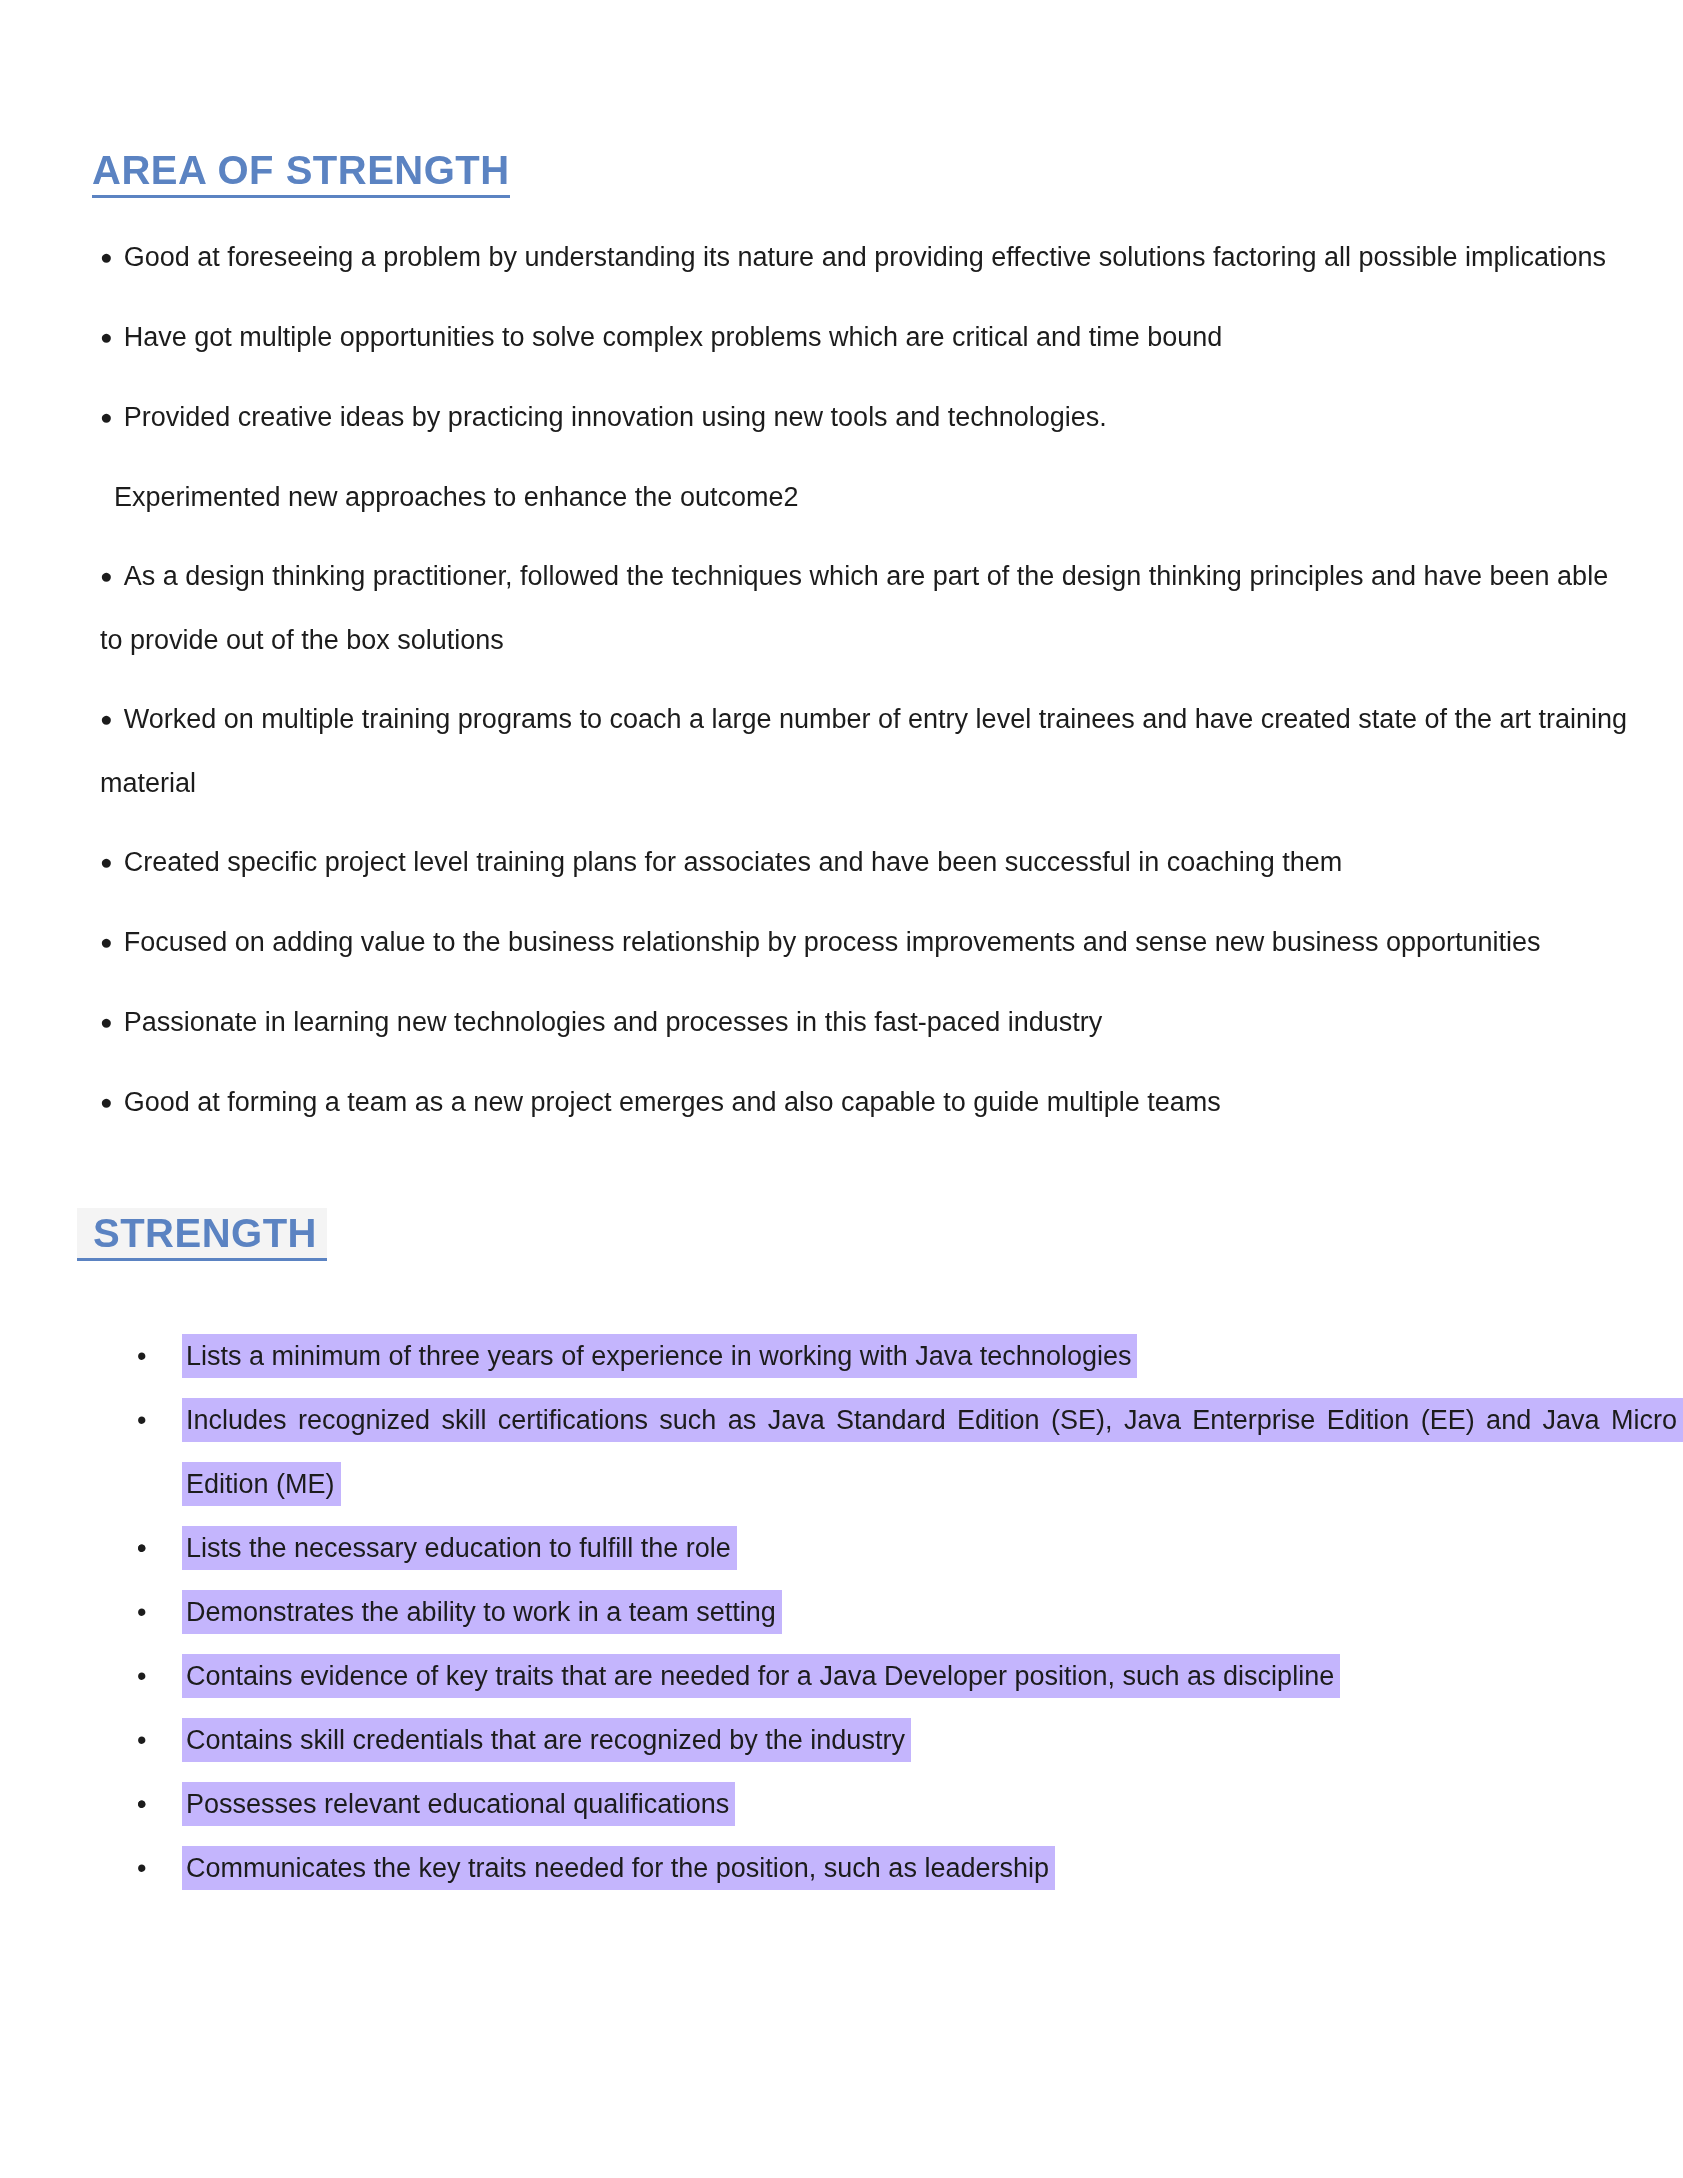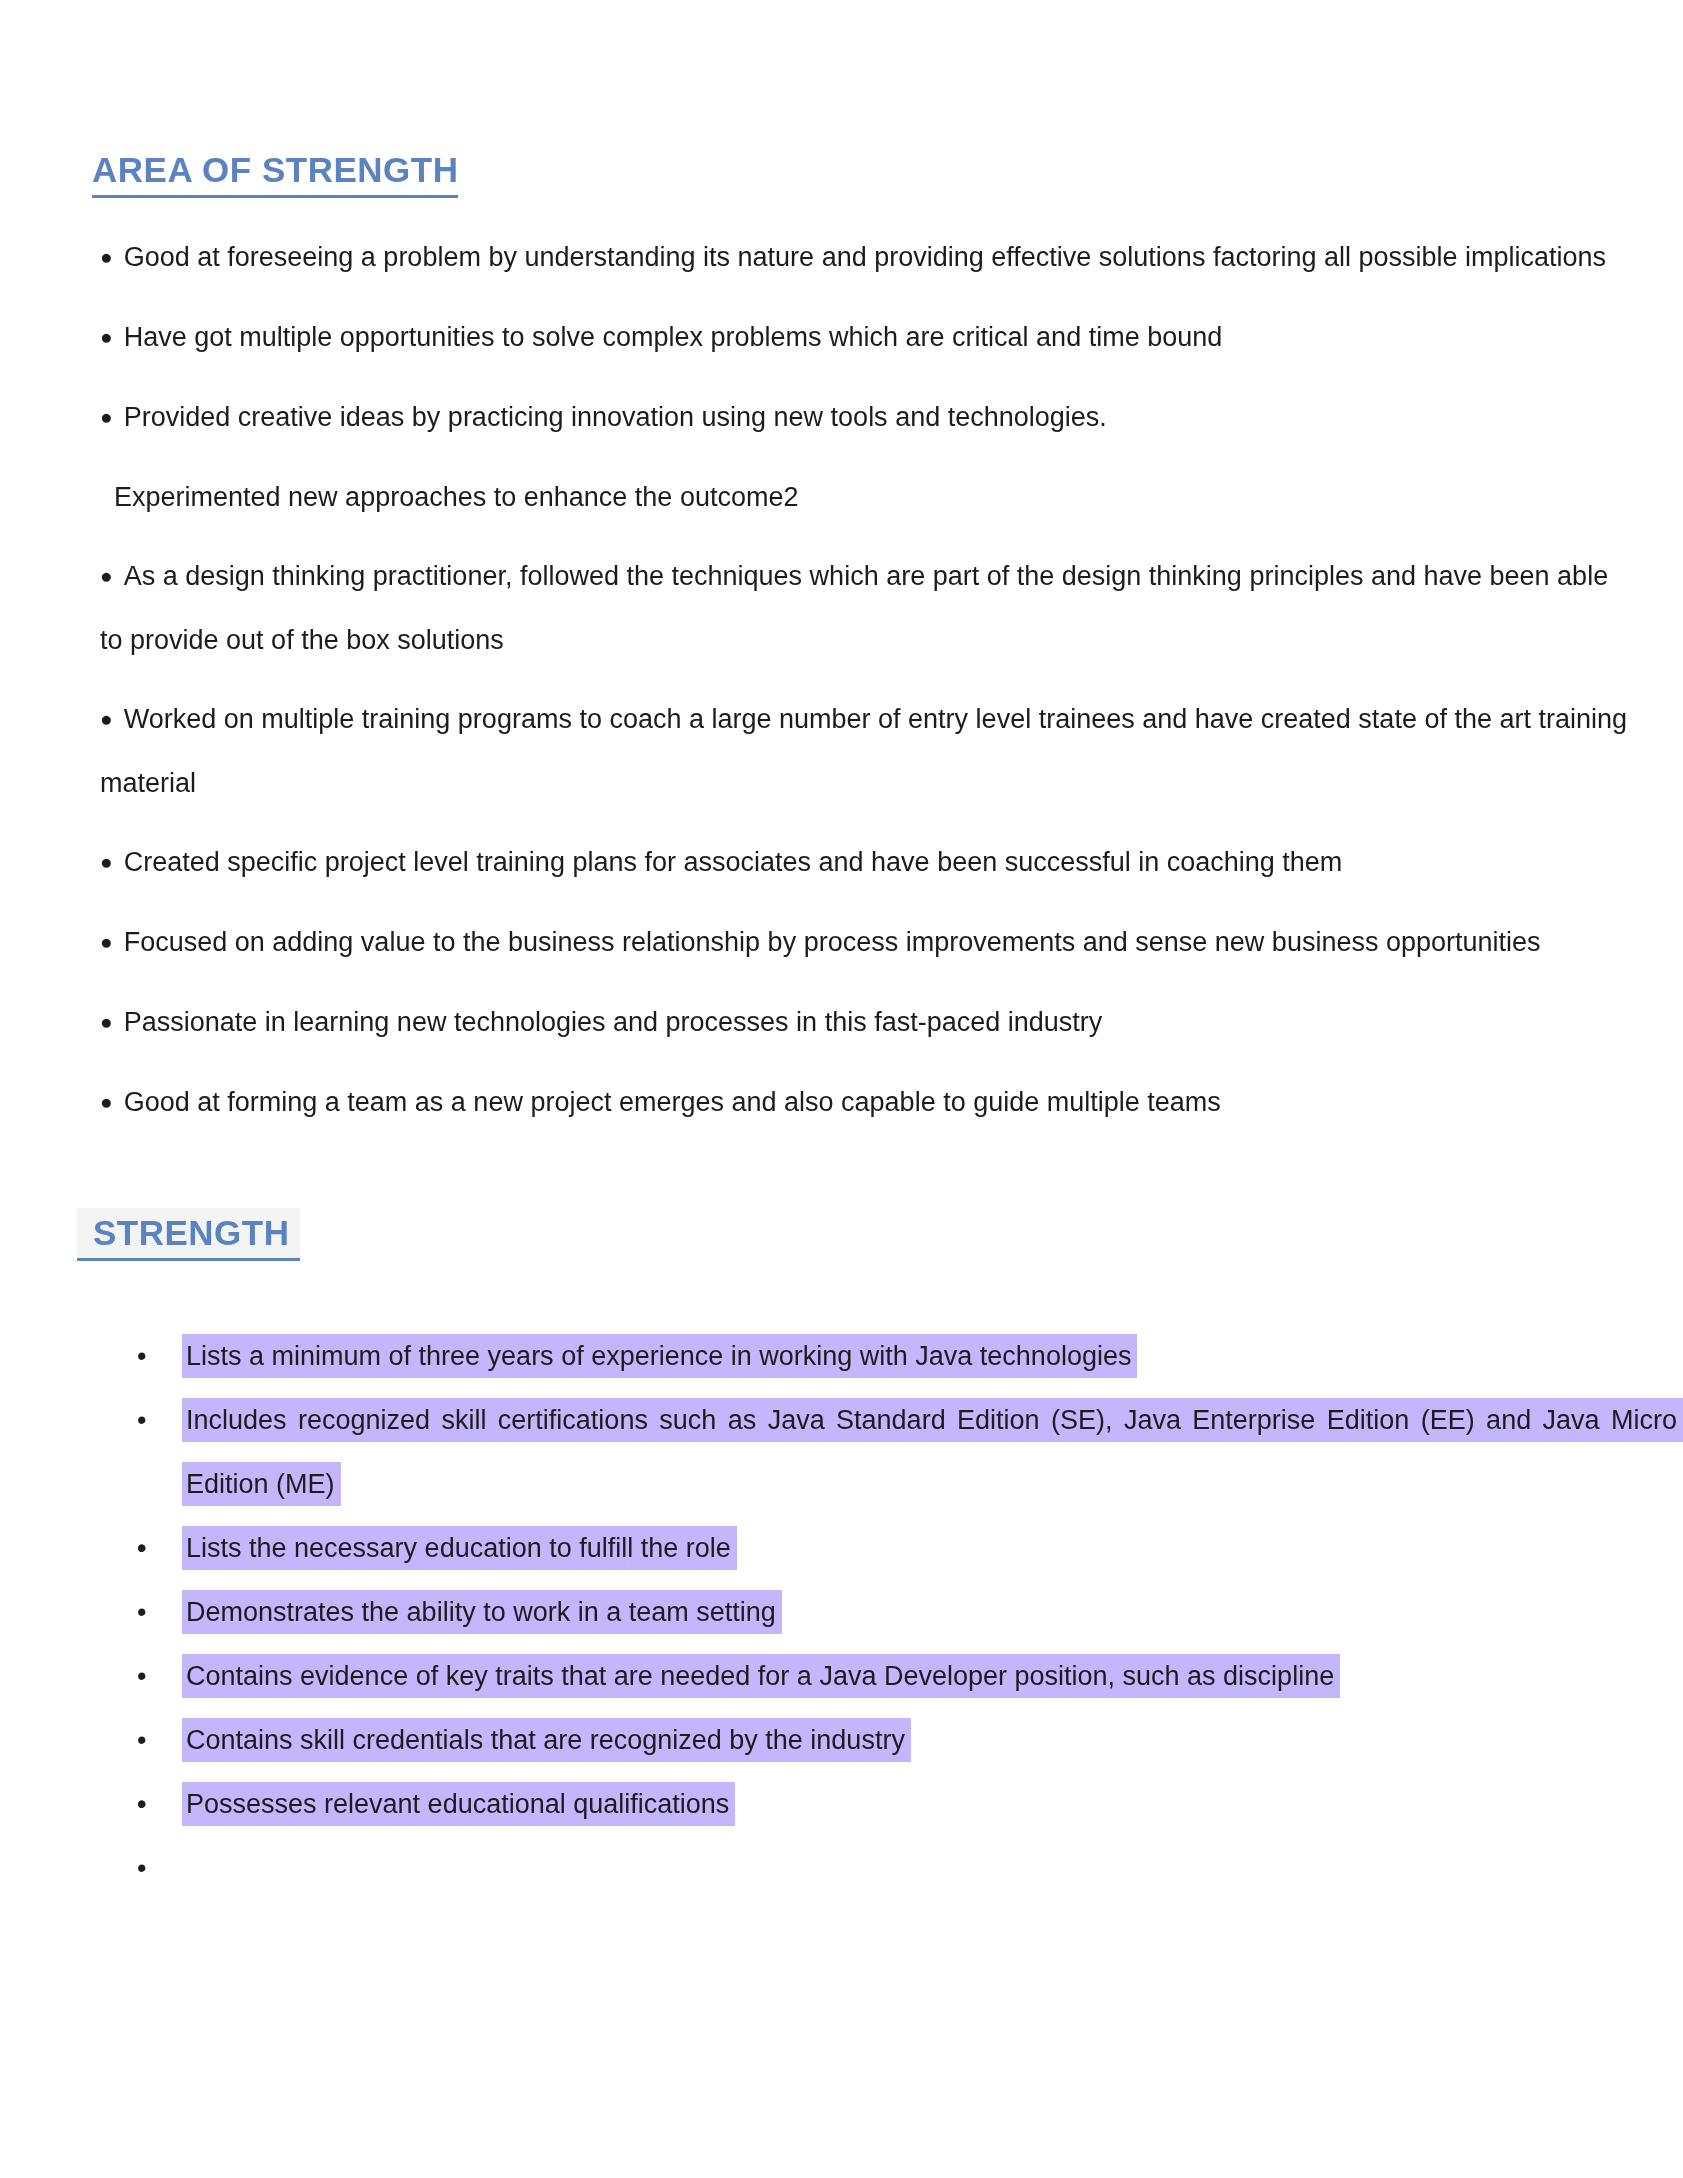--- a/index.html
+++ b/index.html
@@ -10,21 +10,21 @@
     height: 2178px;
     background: #ffffff;
     font-family: "Liberation Sans", "DejaVu Sans", sans-serif;
     color: #1c1c1c;
     overflow: hidden;
     padding-top: 149px;
   }
 
   
   .heading {
-    font-size: 35px;
+    font-size: 40px;
     font-weight: bold;
     line-height: 42px;
     color: #5b83c2;
     letter-spacing: 0.5px;
   }
   .heading-strength { margin-left: 92px; }
   .heading-strength .hd-inner {
     display: inline-block;
     border-bottom: 3px solid #5b83c2;
     padding-bottom: 4px;
@@ -110,17 +110,17 @@
   <ul class="features">
     <li class="f-item"><span class="fdot">•</span><span class="hl">Lists a minimum of three years of experience in working with Java technologies</span></li>
     <li class="f-item justify"><span class="fdot">•</span><span class="hl">Includes recognized skill certifications such as Java Standard Edition (SE), Java Enterprise Edition (EE) and Java Micro Edition (ME)</span></li>
     <li class="f-item"><span class="fdot">•</span></li>
     <li class="f-item"><span class="fdot">•</span><span class="hl">Lists the necessary education to fulfill the role</span></li>
     <li class="f-item"><span class="fdot">•</span><span class="hl">Demonstrates the ability to work in a team setting</span></li>
     <li class="f-item"><span class="fdot">•</span><span class="hl">Contains evidence of key traits that are needed for a Java Developer position, such as discipline</span></li>
     <li class="f-item"><span class="fdot">•</span><span class="hl">Contains skill credentials that are recognized by the industry</span></li>
     <li class="f-item"><span class="fdot">•</span></li>
     <li class="f-item"><span class="fdot">•</span><span class="hl">Possesses relevant educational qualifications</span></li>
-    <li class="f-item"><span class="fdot">•</span></li>
+    <li class="f-item"><span class="fdot">•</span><span class="hl">Communicates the key traits needed for the position, such as leadership</span></li>
   </ul>
 
 </div>
 
 
 </body></html>

